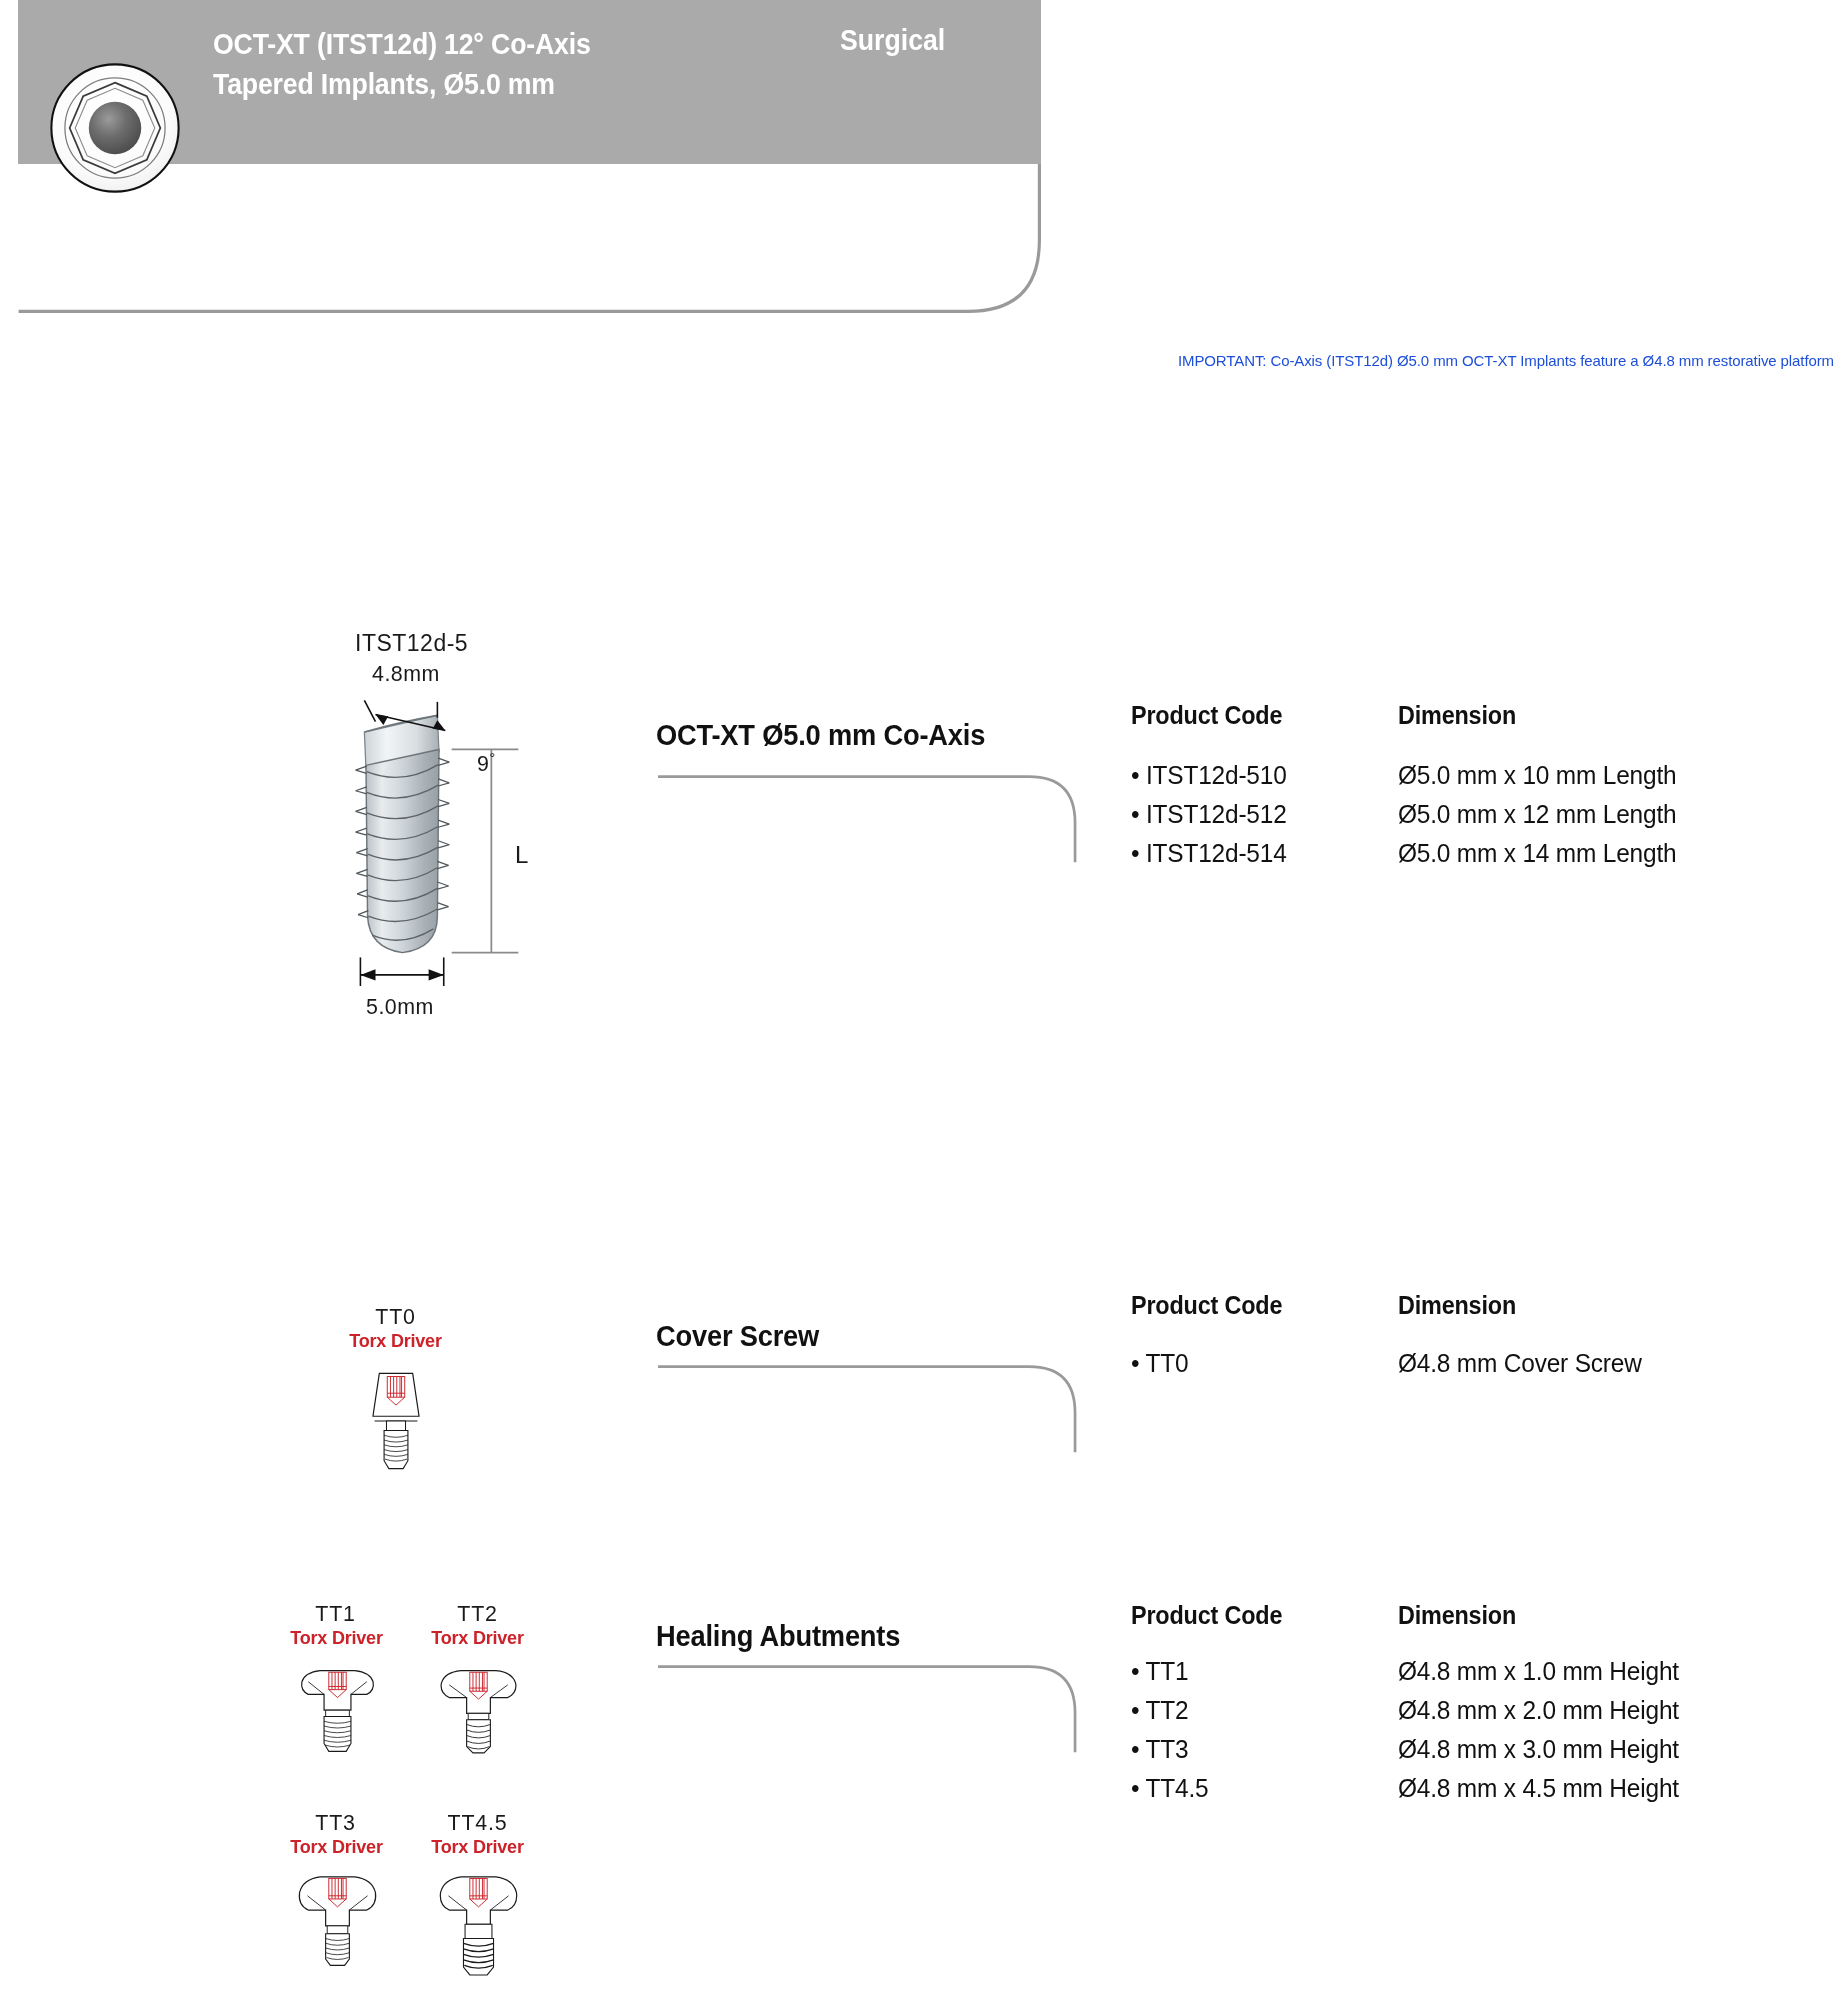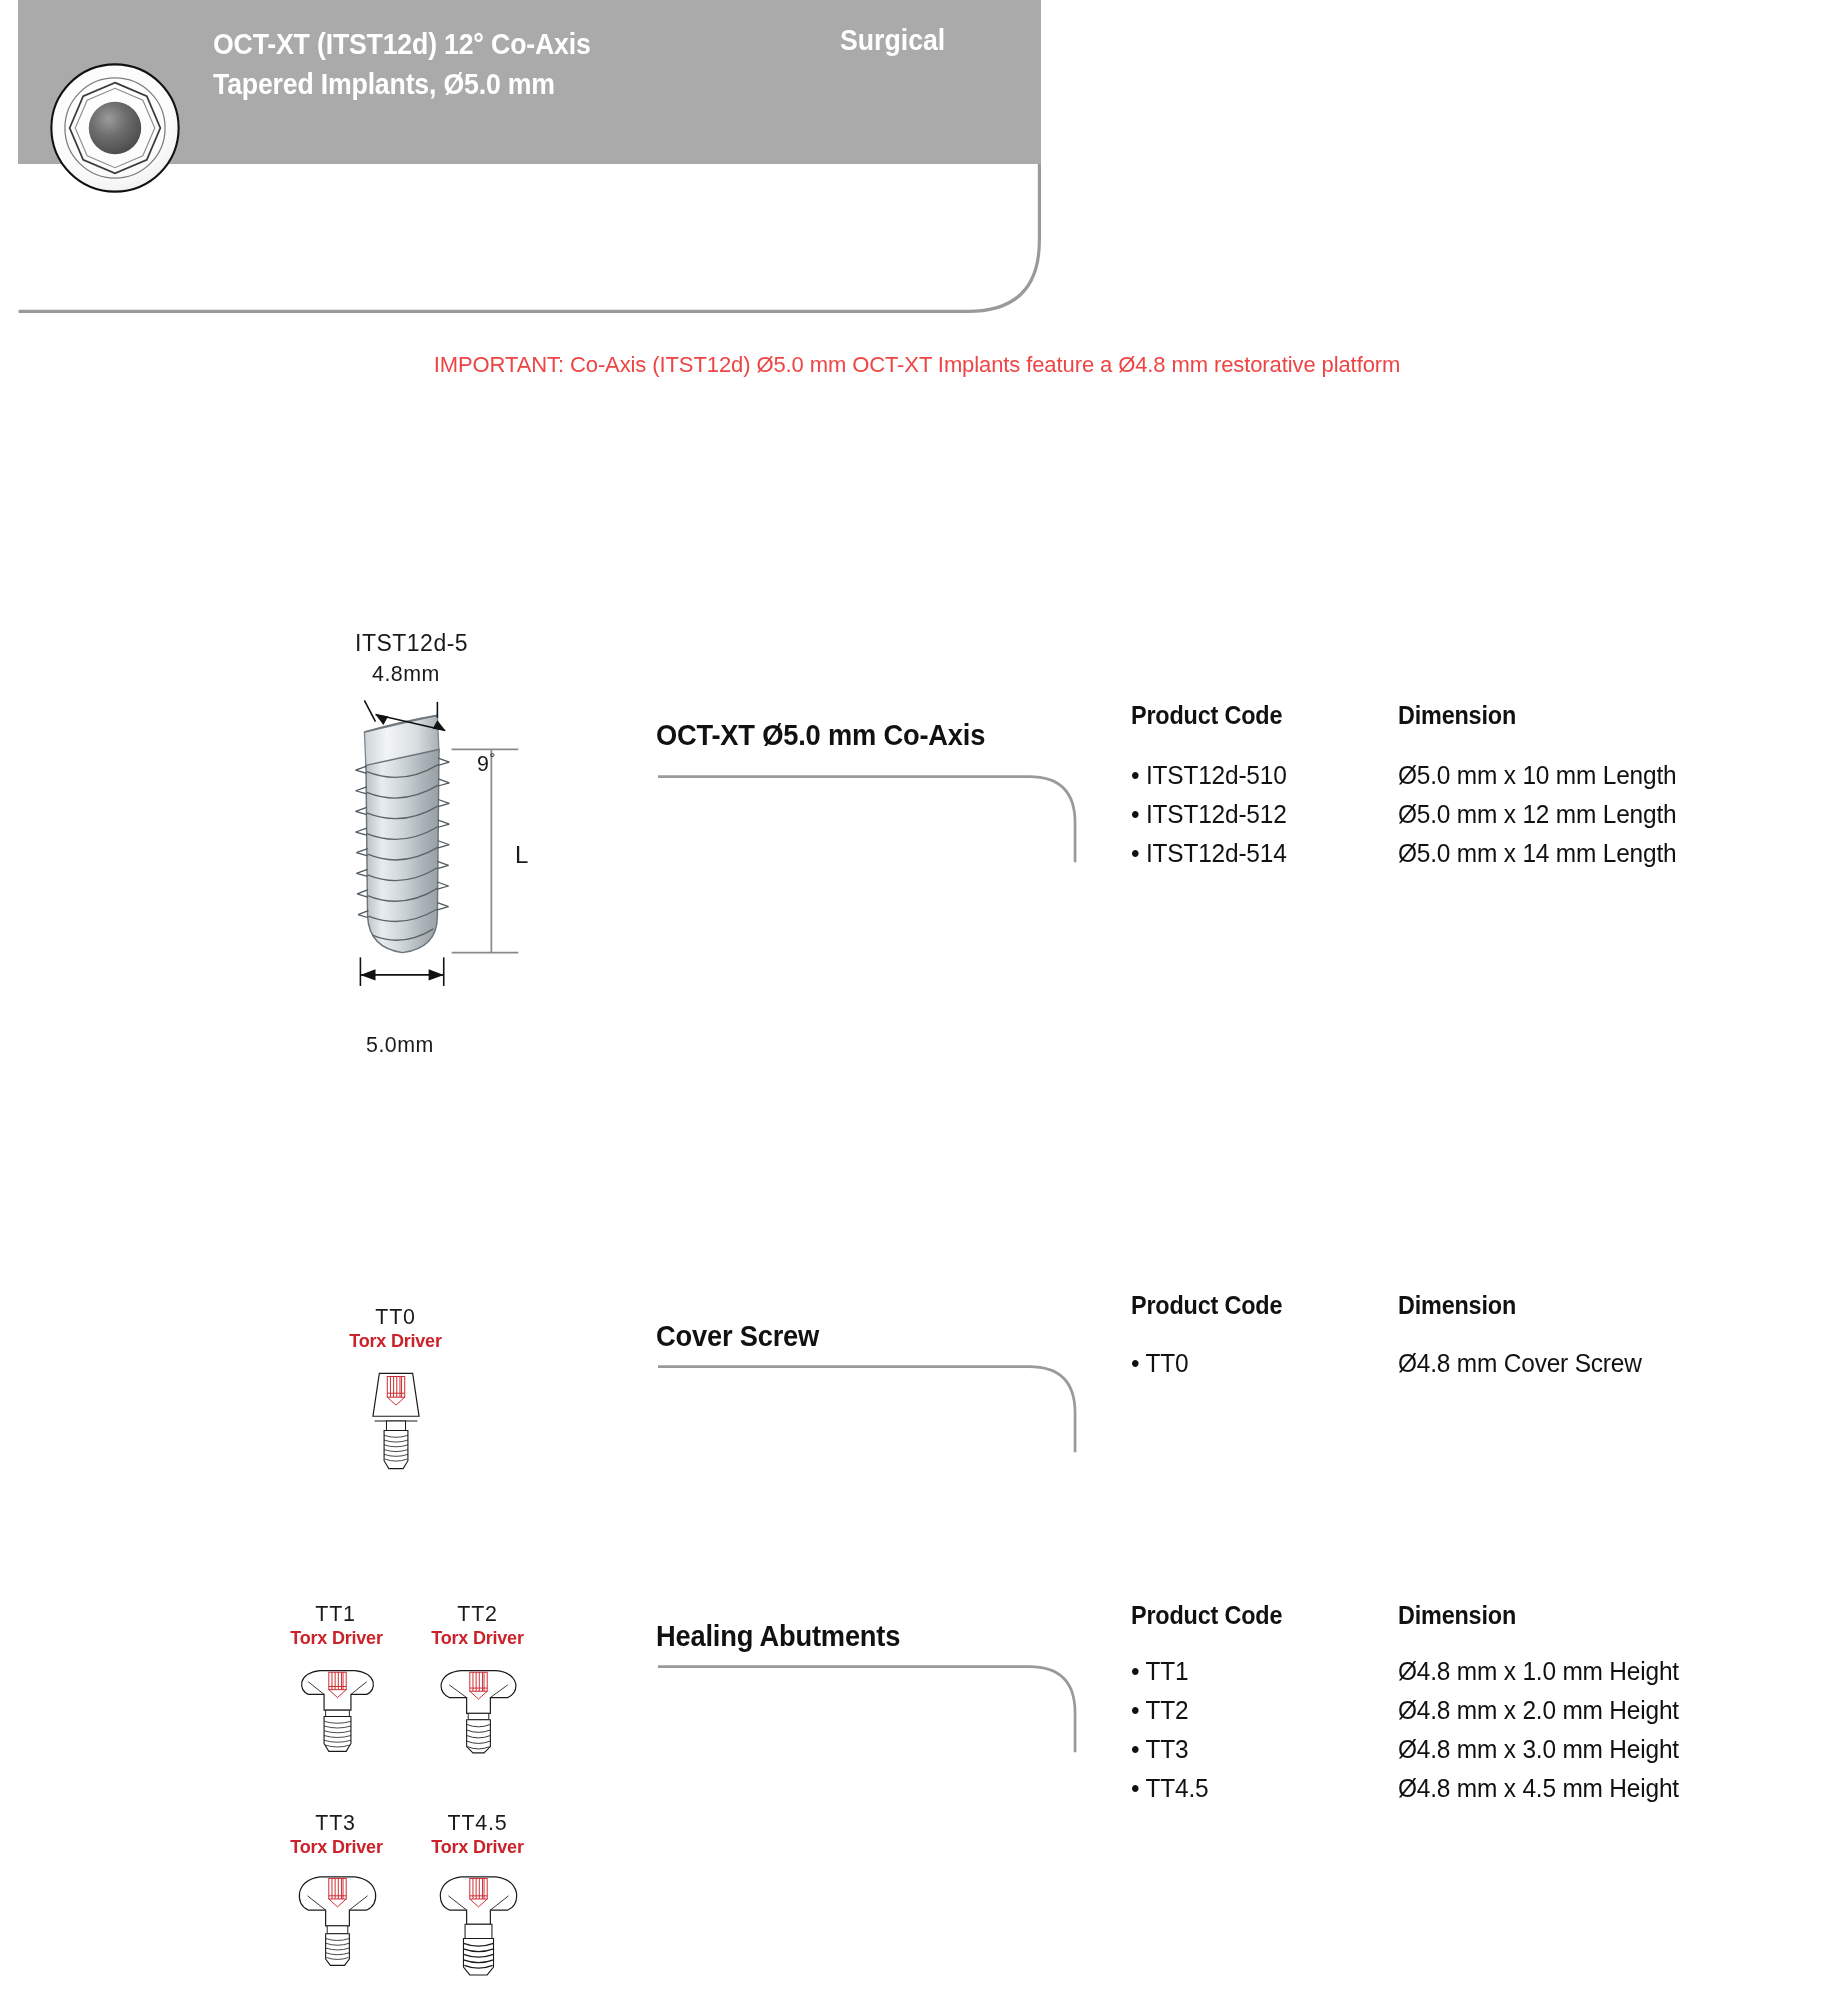--- a/index.html
+++ b/index.html
@@ -73,23 +73,23 @@
     width: 132px;
     height: 132px;
   }
 
   
   #important-note {
     position: absolute;
     left: 0;
     top: 352px;
     width: 1834px;
-    text-align: center;
-    color: #ef4444;
-    font-size: 22px;
+    text-align: right;
+    color: #1d4ed8;
+    font-size: 15px;
     letter-spacing: -0.1px;
   }
 
   
   .section-heading {
     position: absolute;
     color: #111111;
     font-size: 29px;
     font-weight: bold;
     letter-spacing: -0.2px;
@@ -296,21 +296,21 @@
       <line x1="53" y1="342" x2="53" y2="378"></line>
       <line x1="158" y1="342" x2="158" y2="378"></line>
       <line x1="53" y1="364" x2="158" y2="364"></line>
     </g>
     <polygon points="53,364 72,357 72,371" fill="#111111"></polygon>
     <polygon points="158,364 139,357 139,371" fill="#111111"></polygon>
   </svg>
 
   <div class="dim-text" style="left:159px; top:131px;"><span>9</span><span style="font-size:14.3px; vertical-align:super;">°</span></div>
   <div class="dim-text" style="left:197px; top:222px; font-size:24px;">L</div>
-  <div class="dim-text" style="left:48px; top:414px;">5.0mm</div>
+  <div class="dim-text" style="left:48px; top:376px;">5.0mm</div>
 </div>
 
 <div class="section-heading" style="left:656px; top:719px;">OCT-XT Ø5.0 mm Co-Axis</div>
 <svg class="connector-svg" style="left:656px; top:764px;" width="429" height="111" viewBox="0 0 540 140">
   <path d="M2,16 L470,16 Q528,16 528,74 L528,124" fill="none" stroke="#9a9a9a" stroke-width="3.4"></path>
 </svg>
 
 <div class="col-header" style="left:1131px; top:700px;">Product Code</div>
 <div class="col-header" style="left:1398px; top:700px;">Dimension</div>
 

